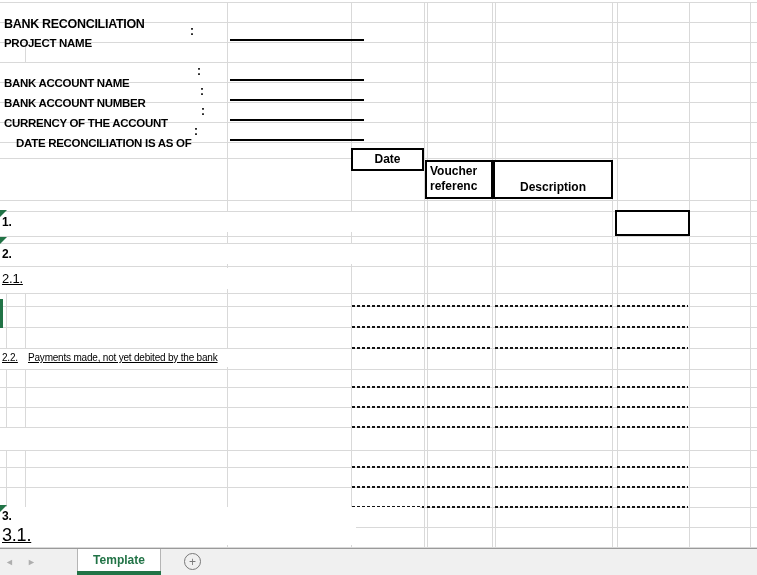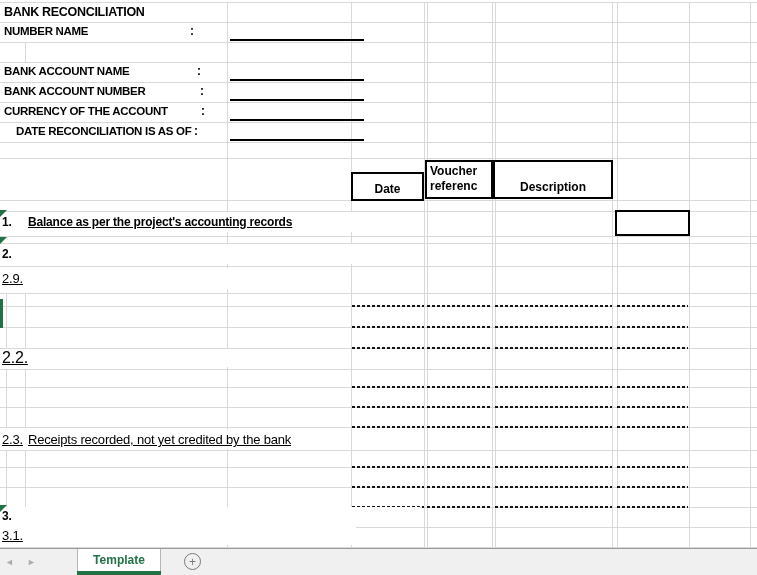--- a/index.html
+++ b/index.html
@@ -2,21 +2,21 @@
 <html><head>
 <meta charset="utf-8">
 <style>
   html,body{margin:0;padding:0;background:#fff;}
   #canvas{position:relative;width:757px;height:575px;background:#fff;overflow:hidden;
           font-family:"Liberation Sans",sans-serif;color:#000;}
   .hline{position:absolute;height:1px;background:#d9d9d9;left:0;width:757px;}
   .vline{position:absolute;width:1px;background:#d9d9d9;}
   .dashrow{position:absolute;height:2px;
            background-image:repeating-linear-gradient(90deg,#151515 0 3px,transparent 3px 5px);}
-  .fieldlabel{position:absolute;font-size:11.5px;font-weight:bold;letter-spacing:-0.3px;white-space:nowrap;}
+  .fieldlabel{position:absolute;font-size:11.5px;font-weight:bold;letter-spacing:-0.3px;white-space:nowrap;margin-top:12px;}
   .colon{position:absolute;font-size:12px;font-weight:bold;}
   .inputline{position:absolute;height:2px;background:#000;}
   .hdrbox{position:absolute;box-sizing:border-box;border:2px solid #000;background:#fff;
           font-size:12px;font-weight:bold;white-space:pre-line;line-height:15px;
           display:flex;align-items:flex-end;justify-content:center;text-align:center;padding:2px 1px;}
   .hdrbox.twolines{align-items:flex-start;}
   .section{position:absolute;background:#fff;}
   .secnum{position:absolute;left:2px;top:0;white-space:nowrap;}
   .seclabel{position:absolute;left:28px;top:0;text-decoration:underline;white-space:nowrap;}
   .bold{font-weight:bold;}
@@ -120,21 +120,21 @@
       <div class="dashrow" style="left:617px;top:486px;width:71px;"></div>
       <div class="dashrow" style="left:352px;top:506px;width:72px;"></div>
       <div class="dashrow" style="left:427px;top:506px;width:64px;"></div>
       <div class="dashrow" style="left:495px;top:506px;width:117px;"></div>
       <div class="dashrow" style="left:617px;top:506px;width:71px;"></div>
     </div>
 
   <div class="fieldlabel" style="left:4px;top:5px;font-size:12.5px;">BANK RECONCILIATION</div>
 
   <div>
-    <span class="fieldlabel" style="left:4px;top:25px;">NUMBER NAME</span>
+    <span class="fieldlabel" style="left:4px;top:25px;">PROJECT NAME</span>
     <span class="colon" style="left:190px;top:24px;">:</span>
     <div class="inputline" style="left:230px;top:39px;width:134px;"></div>
   </div>
   <div>
     <span class="fieldlabel" style="left:4px;top:65px;">BANK ACCOUNT NAME</span>
     <span class="colon" style="left:197px;top:64px;">:</span>
     <div class="inputline" style="left:230px;top:79px;width:134px;"></div>
   </div>
   <div>
     <span class="fieldlabel" style="left:4px;top:85px;">BANK ACCOUNT NUMBER</span>
@@ -145,48 +145,44 @@
     <span class="fieldlabel" style="left:4px;top:105px;">CURRENCY OF THE ACCOUNT</span>
     <span class="colon" style="left:201px;top:104px;">:</span>
     <div class="inputline" style="left:230px;top:119px;width:134px;"></div>
   </div>
   <div>
     <span class="fieldlabel" style="left:16px;top:125px;">DATE RECONCILIATION IS AS OF</span>
     <span class="colon" style="left:194px;top:124px;">:</span>
     <div class="inputline" style="left:230px;top:139px;width:134px;"></div>
   </div>
 
-  <div class="hdrbox" style="left:351px;top:172px;width:73px;height:29px;">Date</div>
+  <div class="hdrbox" style="left:351px;top:148px;width:73px;height:23px;">Date</div>
   <div class="hdrbox twolines" style="left:425px;top:160px;width:68px;height:39px;justify-content:flex-start;text-align:left;padding-left:3px;">Voucher
 referenc</div>
   <div class="hdrbox" style="left:493px;top:160px;width:120px;height:39px;">Description</div>
 
   <div class="cellbox" style="left:615px;top:210px;width:75px;height:26px;"></div>
 
   <div class="section" style="left:0;top:212px;width:355px;height:20px;font-size:12px;line-height:20px;letter-spacing:-0.2px;">
     <span class="secnum bold">1.</span>
-    <span class="seclabel bold">Balance as per the project's accounting records</span>
   </div>
   <div class="section" style="left:0;top:244px;width:355px;height:20px;font-size:12px;line-height:20px;letter-spacing:-0.2px;">
     <span class="secnum bold">2.</span>
   </div>
   <div class="section" style="left:0;top:268px;width:335px;height:21px;font-size:13px;line-height:21px;letter-spacing:-0.2px;">
-    <span class="secnum" style="text-decoration:underline;">2.9.</span>
+    <span class="secnum" style="text-decoration:underline;">2.1.</span>
   </div>
-  <div class="section" style="left:0;top:349px;width:316px;height:18px;font-size:16px;line-height:18px;letter-spacing:-0.2px;">
+  <div class="section" style="left:0;top:349px;width:316px;height:18px;font-size:10px;line-height:18px;letter-spacing:-0.2px;">
     <span class="secnum" style="text-decoration:underline;">2.2.</span>
-  </div>
-  <div class="section" style="left:0;top:430px;width:335px;height:19px;font-size:13px;line-height:19px;letter-spacing:-0.2px;">
-    <span class="secnum" style="text-decoration:underline;">2.3.</span>
-    <span class="seclabel">Receipts recorded, not yet credited by the bank</span>
+    <span class="seclabel">Payments made, not yet debited by the bank</span>
   </div>
   <div class="section" style="left:0;top:507px;width:420px;height:19px;font-size:12px;line-height:19px;letter-spacing:-0.2px;">
     <span class="secnum bold">3.</span>
   </div>
-  <div class="section" style="left:0;top:526px;width:356px;height:19px;font-size:13px;line-height:19px;letter-spacing:-0.2px;">
+  <div class="section" style="left:0;top:526px;width:356px;height:19px;font-size:18px;line-height:19px;letter-spacing:-0.2px;">
     <span class="secnum" style="text-decoration:underline;">3.1.</span>
   </div>
 
   <div class="tri" style="left:0;top:210px;"></div>
   <div class="tri" style="left:0;top:237px;"></div>
   <div class="tri" style="left:0;top:505px;"></div>
   <div class="greenbar" style="top:299px;height:29px;"></div>
 
   <div id="tabbar">
     <span class="navarrow" style="left:5px;">◄</span>

